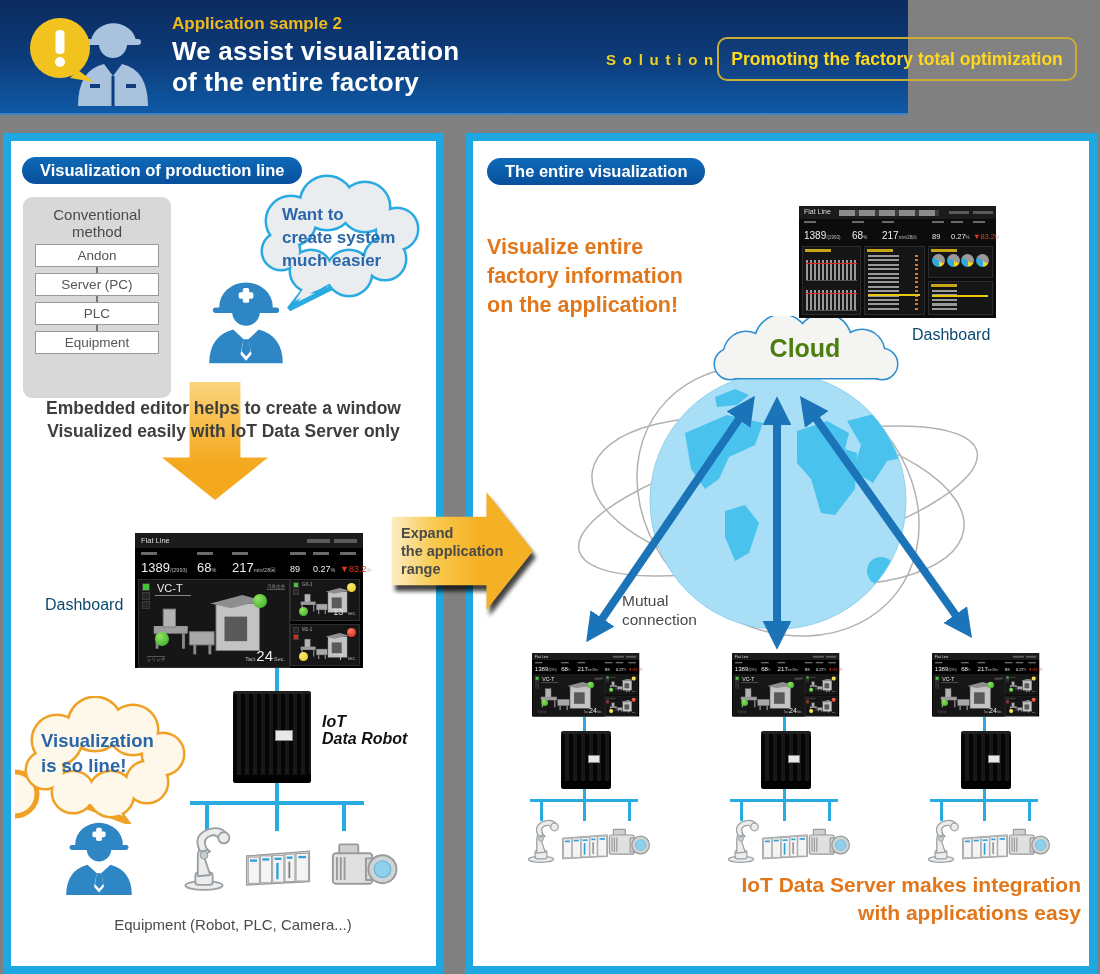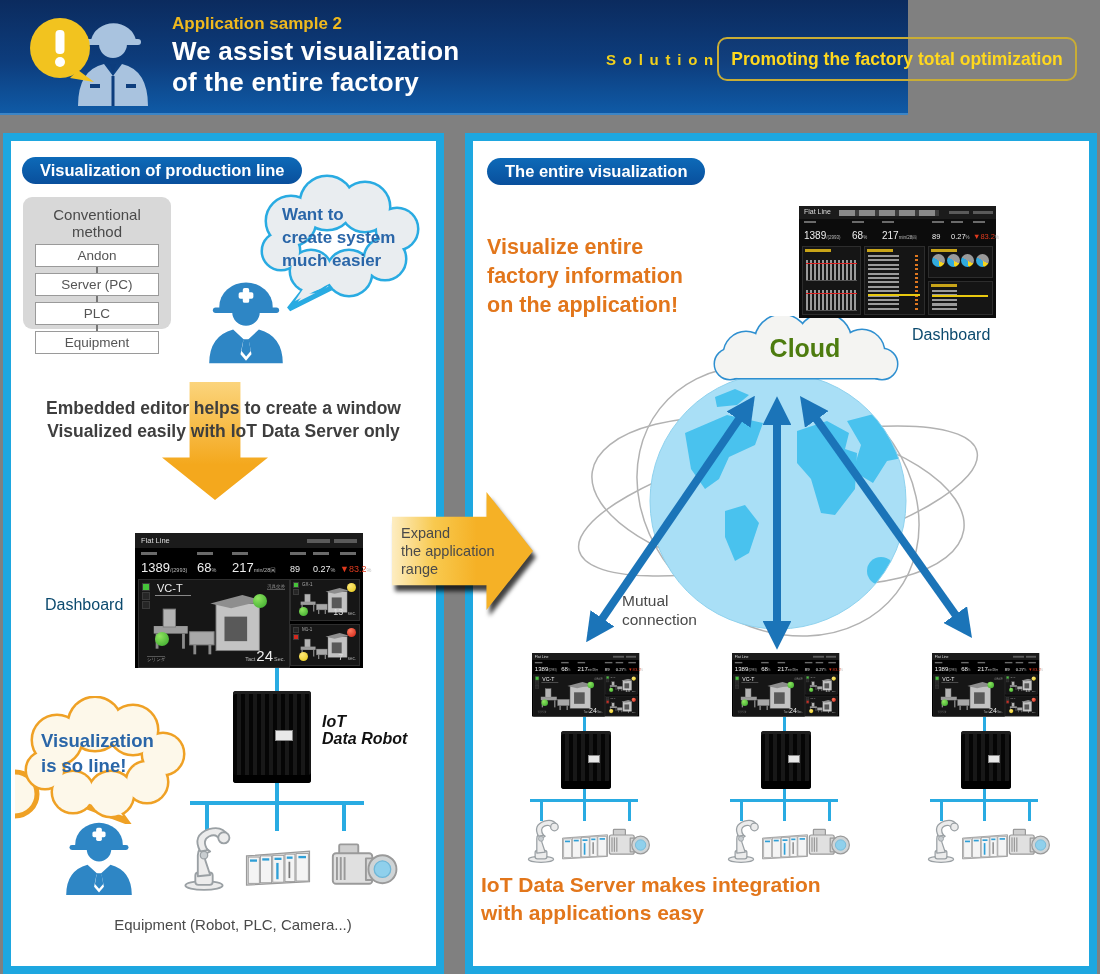--- a/index.html
+++ b/index.html
@@ -20,21 +20,21 @@
            background:rgba(255,255,255,0.02);}
 
   
   .panel{position:absolute;background:#ffffff;box-shadow:inset 0 0 0 8px #1ea7e0;}
   .panel-left{left:3px;top:133px;width:441px;height:841px;}
   .panel-right{left:465px;top:133px;width:632px;height:841px;}
   .pill{position:absolute;display:inline-block;padding:4px 18px;border-radius:16px;
         background:linear-gradient(180deg,#0d6ab8,#094f9c);color:#fff;font-size:16.5px;font-weight:bold;white-space:nowrap;}
 
   
-  .conv-box{position:absolute;left:20px;top:64px;width:148px;height:132px;background:#d8d8d8;border-radius:9px;}
+  .conv-box{position:absolute;left:20px;top:64px;width:148px;height:201px;background:#d8d8d8;border-radius:9px;}
   .conv-title{margin:9px 0 4px 0;text-align:center;font-size:15px;line-height:17px;color:#4a4a4a;white-space:pre-line;}
   .conv-item{width:122px;height:21px;margin:0 auto;background:#fff;border:1px solid #9a9a9a;
              font-size:13.5px;color:#555;text-align:center;line-height:21px;}
   .conv-link{width:2px;height:6px;margin:0 auto;background:#777;}
 
   .bubble{position:absolute;}
   .bubble svg{position:absolute;left:0;top:0;}
   .bubble-text{position:absolute;color:#2a66a8;font-weight:bold;white-space:pre-line;}
   .bubble-want{left:246px;top:40px;width:178px;height:140px;}
   .bubble-want .bubble-text{left:33px;top:30px;font-size:17px;line-height:23px;}
@@ -69,21 +69,21 @@
 
   .equip{position:absolute;}
   .equip-caption{position:absolute;left:30px;top:783px;width:400px;text-align:center;font-size:15px;color:#4a4a4a;}
 
   
   .expand-arrow{position:absolute;left:392px;top:492px;width:141px;height:118px;z-index:40;
                 filter:drop-shadow(3px 6px 2px rgba(0,0,0,0.75));}
   .expand-arrow .shape{position:absolute;inset:0;
         background:linear-gradient(90deg,#fdedc2 0%,#f8c94e 30%,#f5b126 60%);
         clip-path:polygon(0% 21%,67% 21%,67% 0%,100% 50%,67% 100%,67% 79%,0% 79%);}
-  .expand-arrow .label{position:absolute;left:9px;top:32px;font-size:14.5px;line-height:18px;font-weight:normal;
+  .expand-arrow .label{position:absolute;left:9px;top:32px;font-size:14.5px;line-height:18px;font-weight:bold;
                        color:#4a4a4a;white-space:pre-line;}
 
   
   .headline{position:absolute;left:22px;top:100px;font-size:21.5px;line-height:29px;font-weight:bold;
             color:#e2761b;white-space:pre-line;}
   .globe{position:absolute;left:100px;top:180px;z-index:1;}
   .cloud-badge{position:absolute;left:237px;top:183px;width:206px;height:66px;z-index:3;}
   .cloud-badge .cloud-text{position:absolute;left:0;top:18px;width:100%;text-align:center;
                            font-size:25px;font-weight:bold;color:#4d7c0f;}
   .net-arrows{position:absolute;left:90px;top:240px;z-index:2;}
@@ -97,21 +97,21 @@
   .cluster .dashA-slot{left:22px;top:0;width:107px;height:64px;}
   .cluster .dashA{transform:scale(0.47);transform-origin:top left;}
   .cluster .cv1{left:73px;top:64px;height:14px;width:3px;}
   .cluster .srv{left:51px;top:78px;width:50px;height:58px;}
   .cluster .srv .logo{width:10px;height:6px;}
   .cluster .cv2{left:73px;top:136px;height:11px;width:3px;}
   .cluster .cbus{left:20px;top:146px;width:108px;height:3px;}
   .cluster .cd1{left:30px;top:148px;height:20px;width:3px;}
   .cluster .cd2{left:73px;top:148px;height:20px;width:3px;}
   .cluster .cd3{left:118px;top:148px;height:20px;width:3px;}
-  .footer-note{position:absolute;left:16px;top:738px;width:600px;text-align:left;font-size:21px;line-height:28px;
+  .footer-note{position:absolute;left:16px;top:738px;width:600px;text-align:right;font-size:21px;line-height:28px;
                font-weight:bold;color:#e2761b;white-space:pre-line;}
 
   
   .dashA{position:relative;width:228px;height:135px;background:#000;color:#fff;}
   .dA-head{position:absolute;left:0;top:0;right:0;height:15px;background:#1b1b1b;}
   .dA-title{position:absolute;left:6px;top:3px;font-size:7.5px;color:#ddd;}
   .dA-headbars{position:absolute;right:4px;top:6px;width:52px;height:4px;
                background:repeating-linear-gradient(90deg,#5a5a5a 0 23px,#1b1b1b 23px 27px);}
   .dA-stats{position:absolute;left:0;top:15px;right:0;height:30px;background:#000;}
   .stat{position:absolute;top:4px;}

